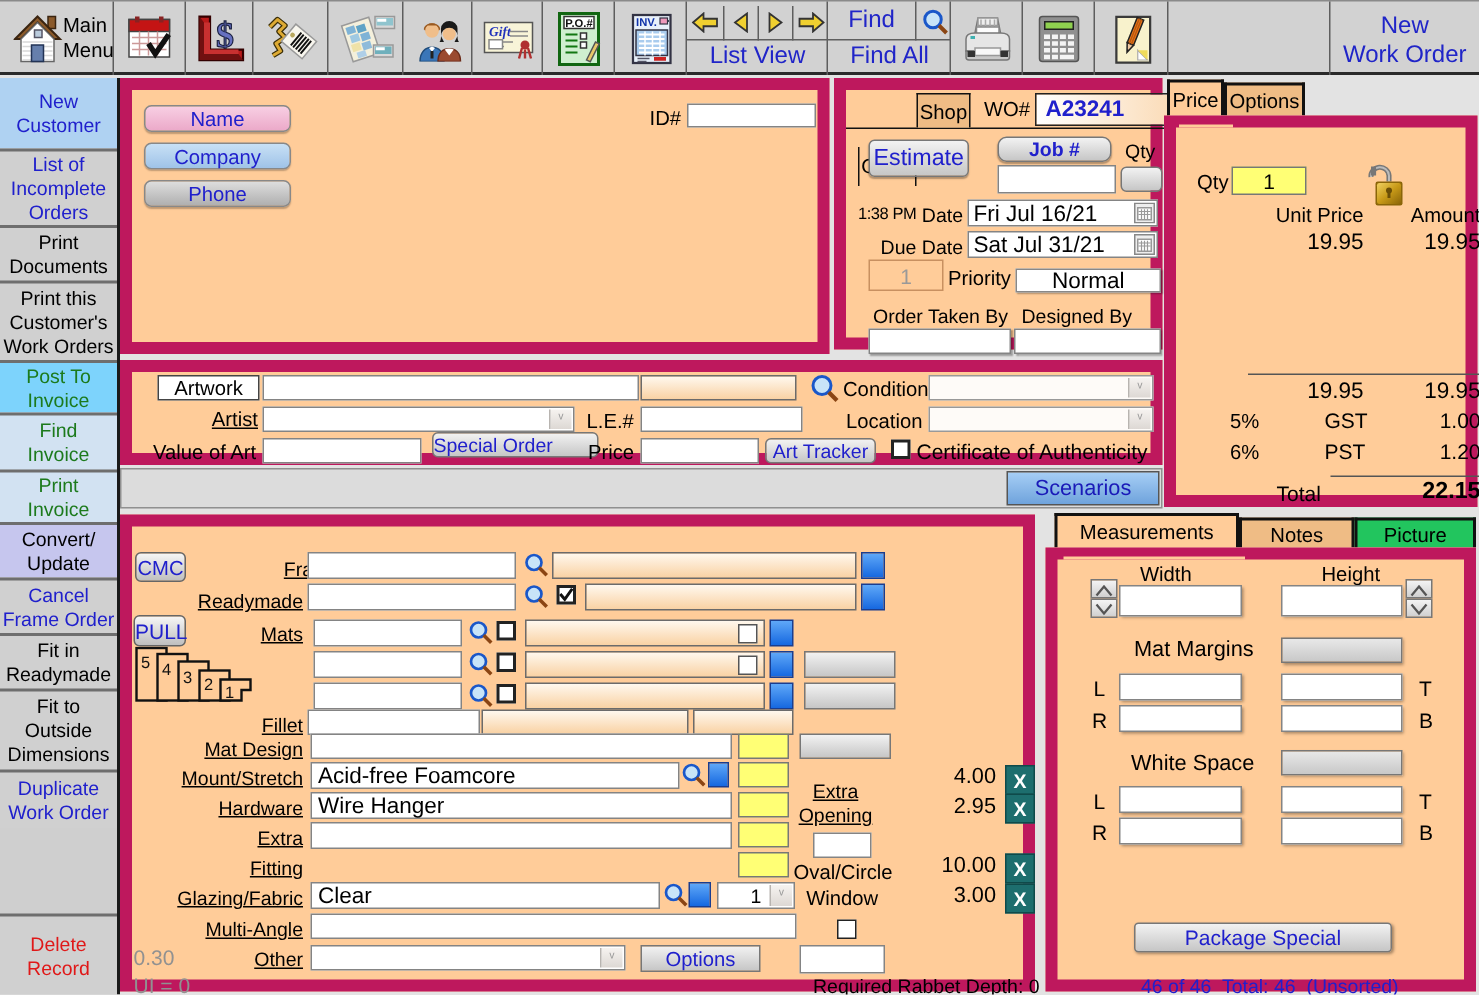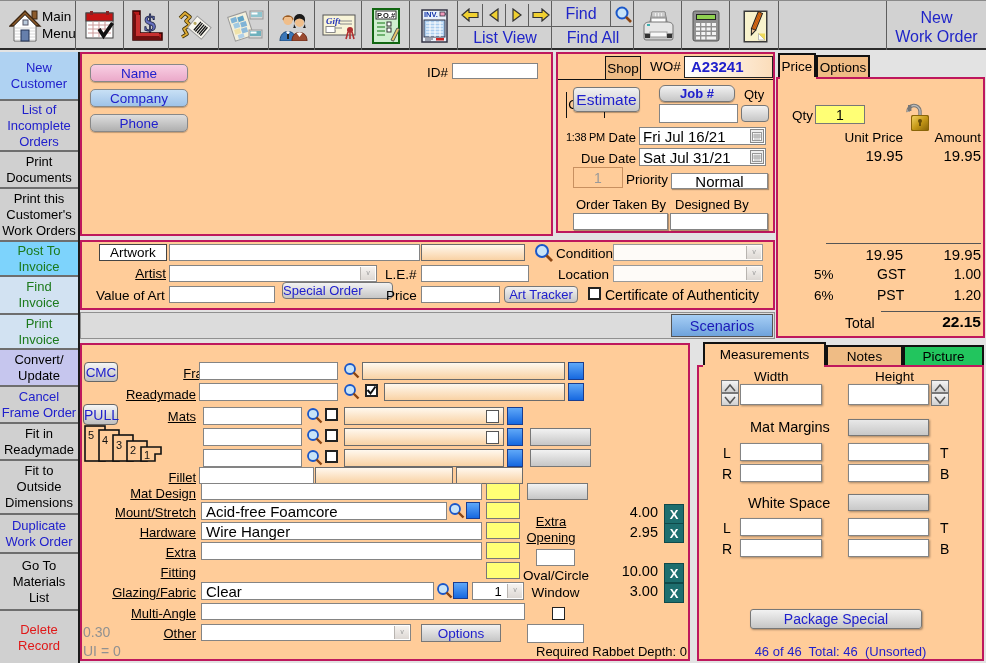--- a/index.html
+++ b/index.html
@@ -1,20 +1,20 @@
 <!DOCTYPE html>
 <html><head>
 <meta charset="utf-8">
 <style>
 * { margin:0; padding:0; box-sizing:border-box; }
 html,body { width:986px; height:663px; overflow:hidden; }
 body { font-family:"Liberation Sans", sans-serif; background:#E3E3E3; position:relative; }
 .abs { position:absolute; }
 .blue { color:#2025C8; }
-.panel { position:absolute; background:#FFCC99; border:2px solid #be185d; }
+.panel { position:absolute; background:#FFCC99; border:8px solid #be185d; }
 .inp { position:absolute; background:#fff; border:1px solid #848484; }
 .peachbox { position:absolute; background:linear-gradient(to bottom,#FFF8EE,#F9D2A4); border:1px solid #6b6b6b; }
 .yellowbox { position:absolute; background:#FFFF75; border:1px solid #777; }
 .bluebox { position:absolute; background:linear-gradient(to bottom,#5FA8F8 0%,#1668E0 100%); border:1px solid #1a3d8f; }
 .graybtn { position:absolute; background:linear-gradient(to bottom,#F2F2F2,#C6C6C6); border:1px solid #777; }
 .lbl { position:absolute; color:#000; white-space:nowrap; }
 .lbl.blue { color:#2025C8; }
 .ulbl { position:absolute; color:#000; text-decoration:underline; white-space:nowrap; }
 .xbtn { position:absolute; width:20px; height:20px; background:#1D6E6E; color:#fff; font-weight:bold; font-size:13px; text-align:center; line-height:20px; border:1px solid #0f4a4a; }
 .tbc { position:absolute; top:0; height:49px; border-right:1px solid #5e5e5e; }
@@ -233,21 +233,20 @@
   <div class="sb" style="top:98px;height:37px;">Print<br>Documents</div>
   <div class="sb" style="top:135px;height:53px;">Print this<br>Customer's<br>Work Orders</div>
   <div class="sb" style="top:188px;height:35px;background:#7dd3fc;color:#1C7A1C;">Post To<br>Invoice</div>
   <div class="sb" style="top:223px;height:38px;background:#D2E2F2;color:#1C7A1C;">Find<br>Invoice</div>
   <div class="sb" style="top:261px;height:35px;background:#D2E2F2;color:#1C7A1C;">Print<br>Invoice</div>
   <div class="sb" style="top:296px;height:37px;background:#C6C6EE;">Convert/<br>Update</div>
   <div class="sb" style="top:333px;height:37px;color:#2020CC;">Cancel<br>Frame Order</div>
   <div class="sb" style="top:370px;height:37px;">Fit in<br>Readymade</div>
   <div class="sb" style="top:407px;height:54px;">Fit to<br>Outside<br>Dimensions</div>
   <div class="sb" style="top:461px;height:39px;color:#2020CC;">Duplicate<br>Work Order</div>
-  <div class="sb" style="top:500px;height:57px;">Go To<br>Materials<br>List</div>
   <div class="sb" style="top:557px;height:56px;color:#E01818;">Delete<br>Record</div>
 </div>
 
 <div class="panel" style="left:80px;top:52px;width:473px;height:184px;">
   <style>
     .custbtn { position:absolute; left:8px; width:98px; height:18px; border-radius:5px; border:1px solid #888; color:#2020CC; font-size:13.5px; text-align:center; line-height:17px; box-shadow:0 1px 1px rgba(0,0,0,0.25); }
   </style>
   <div class="custbtn" style="top:10px;background:linear-gradient(to bottom,#F8CFE3,#EBA9C9);">Name</div>
   <div class="custbtn" style="top:35px;background:linear-gradient(to bottom,#C8E0F5,#9FC3E8);">Company</div>
   <div class="custbtn" style="top:60px;background:linear-gradient(to bottom,#DEDEDE,#AFAFAF);">Phone</div>

